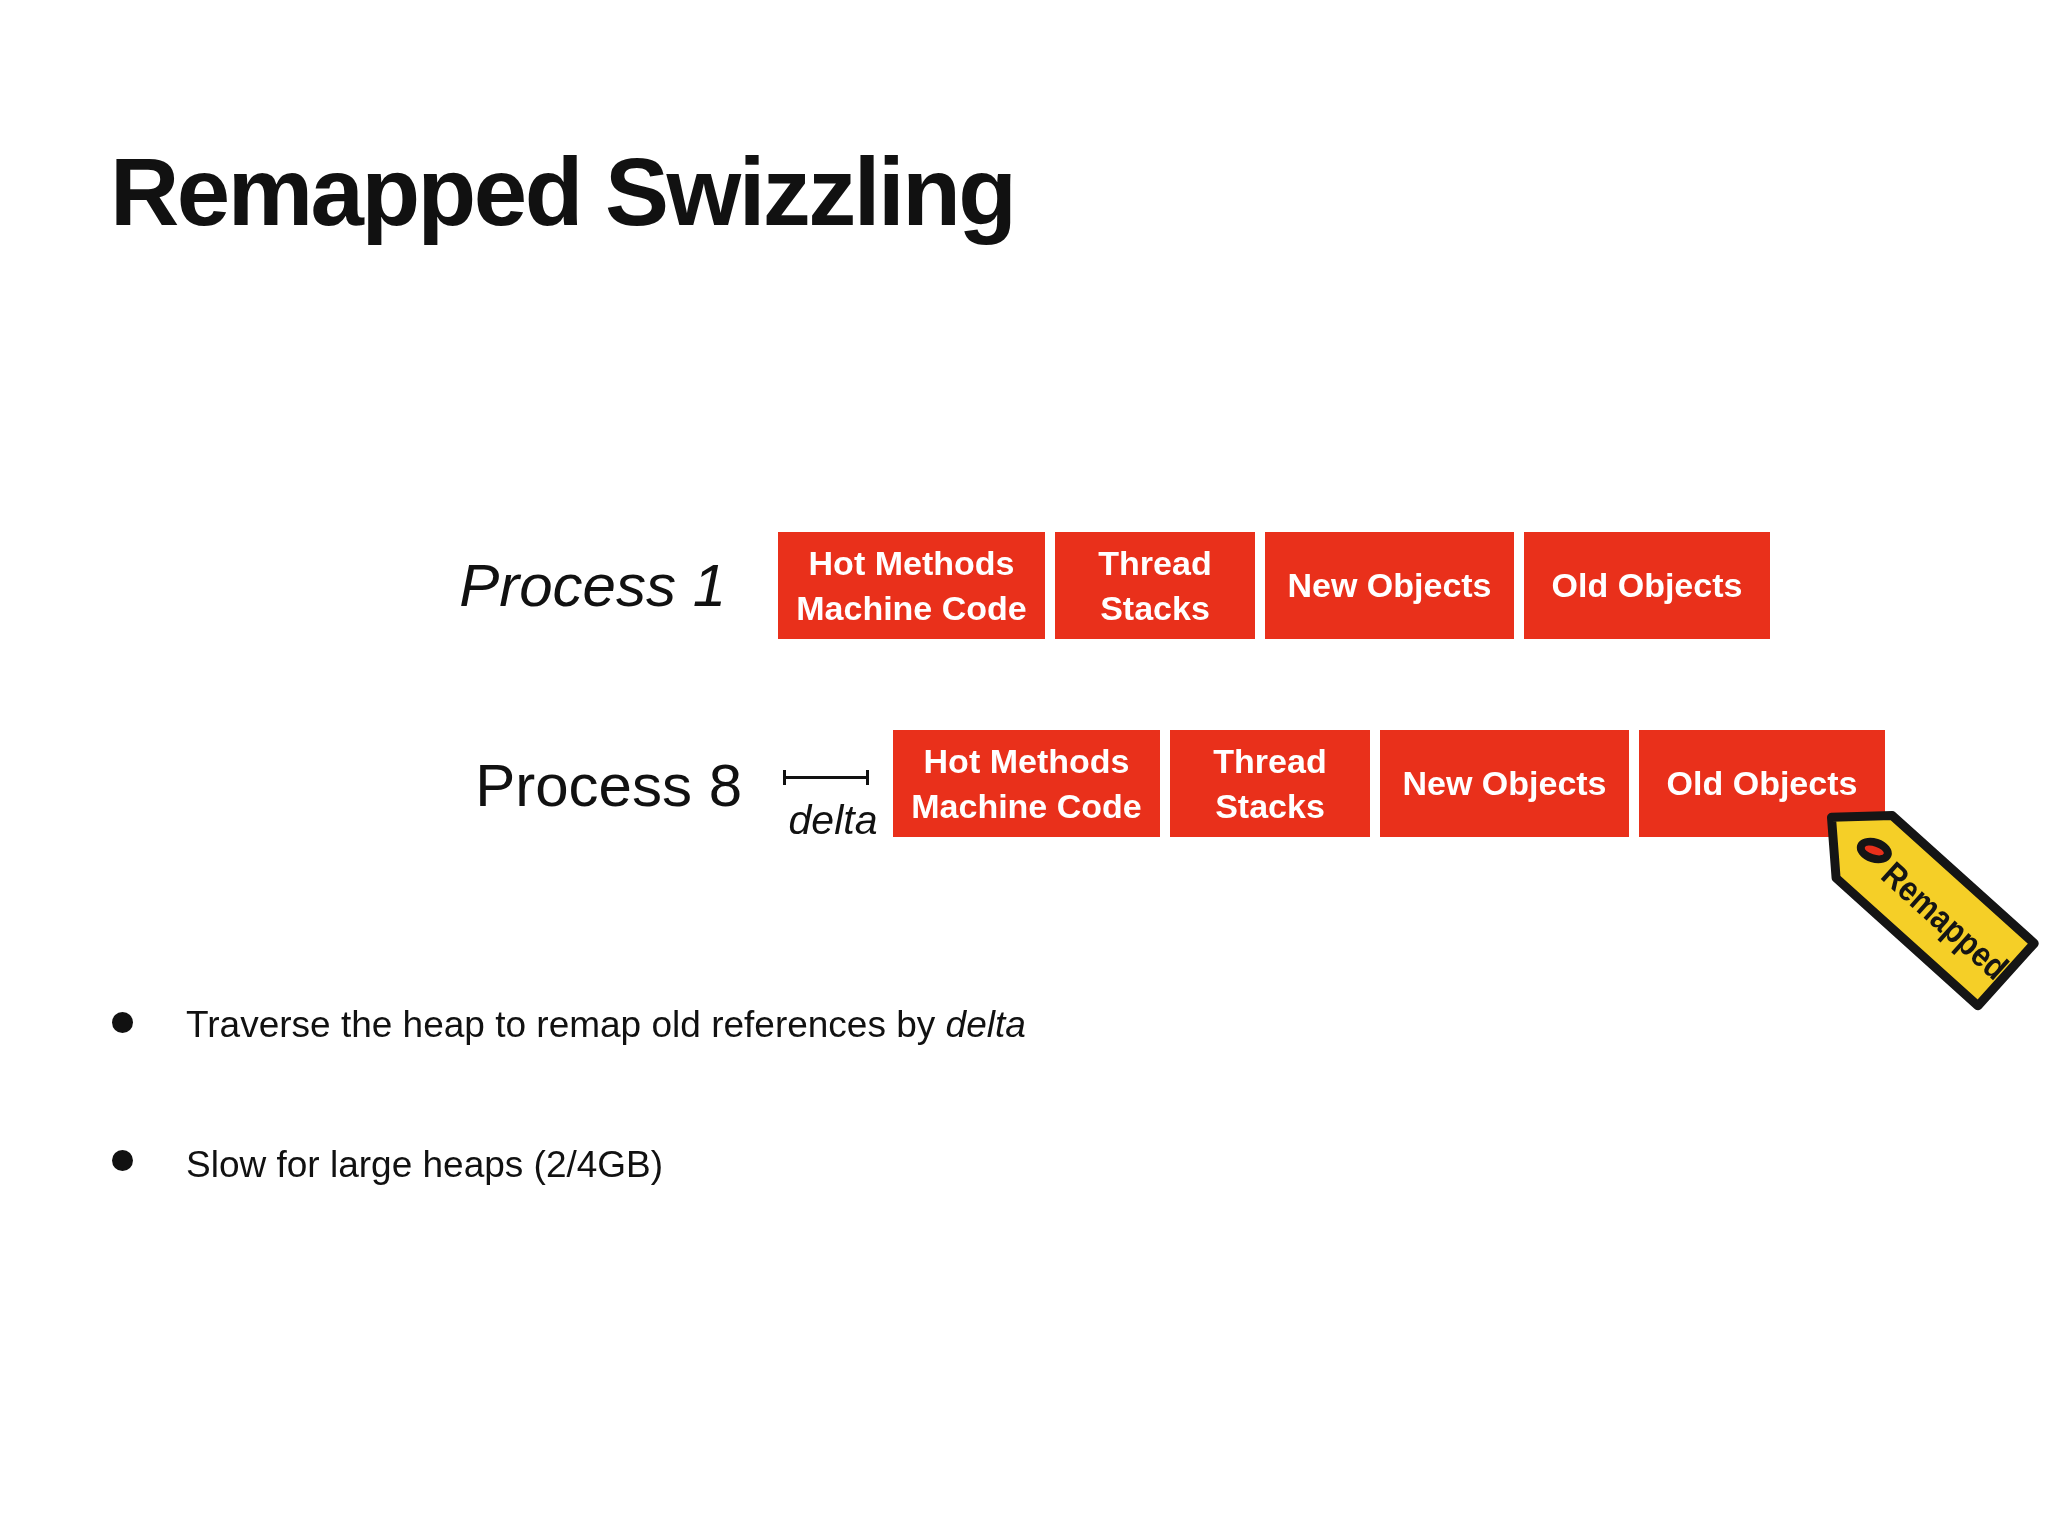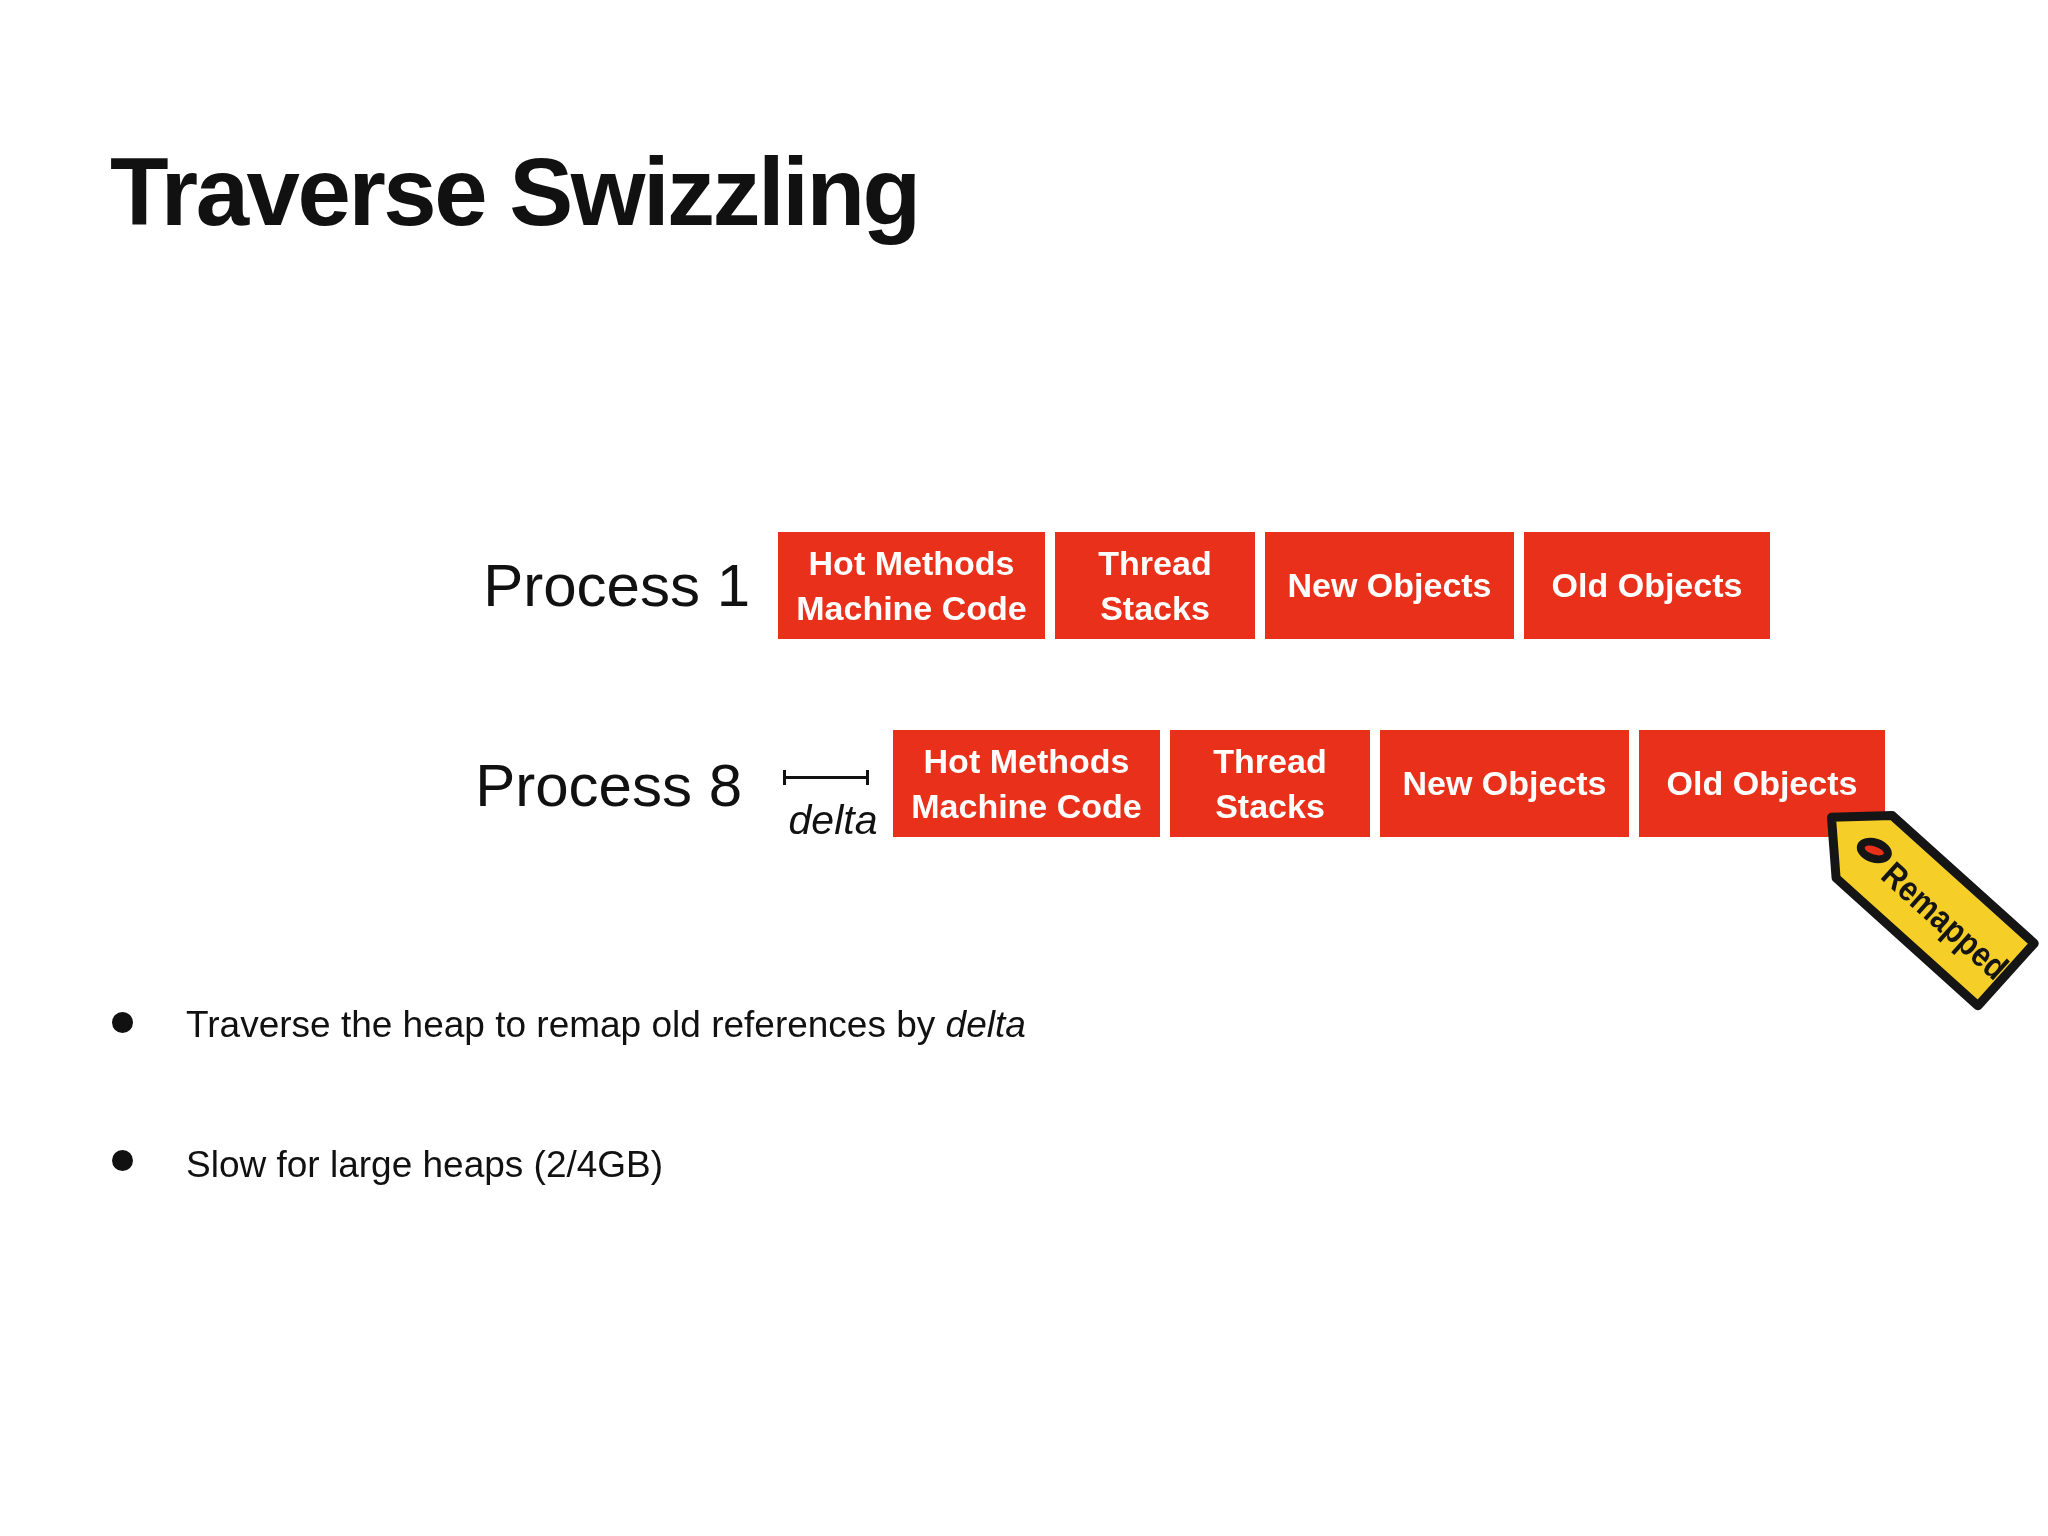--- a/index.html
+++ b/index.html
@@ -29,21 +29,21 @@
   }
   .proc-label {
     position: absolute;
     width: 440px;
     text-align: right;
     font-size: 60px;
     line-height: 1;
     color: var(--text, #111111);
     white-space: nowrap;
   }
-  .proc-label.p1 { left: 310px; top: 556px; }
+  .proc-label.p1 { left: 286px; top: 556px; font-style: italic; }
   .proc-label.p2 { left: 302px; top: 756px; }
   .segment {
     position: absolute;
     height: 107px;
     background: var(--segment-red, #E9301B);
     color: var(--segment-text, #ffffff);
     display: flex;
     flex-direction: column;
     align-items: center;
     justify-content: center;
@@ -128,21 +128,21 @@
     color: var(--text, #111111);
     white-space: nowrap;
   }
   .bullet .text .em { font-style: italic; }
 </style>
 </head>
 <body>
 
 <div class="slide">
 
-  <h1 class="title">Traverse Swizzling</h1>
+  <h1 class="title">Remapped Swizzling</h1>
 
   <div class="row1">
     <div class="proc-label p1">Process 1</div>
     <div class="segment seg0">
       <span>Hot Methods</span>
       <span>Machine Code</span>
     </div>
     <div class="segment seg1">
       <span>Thread</span>
       <span>Stacks</span>

